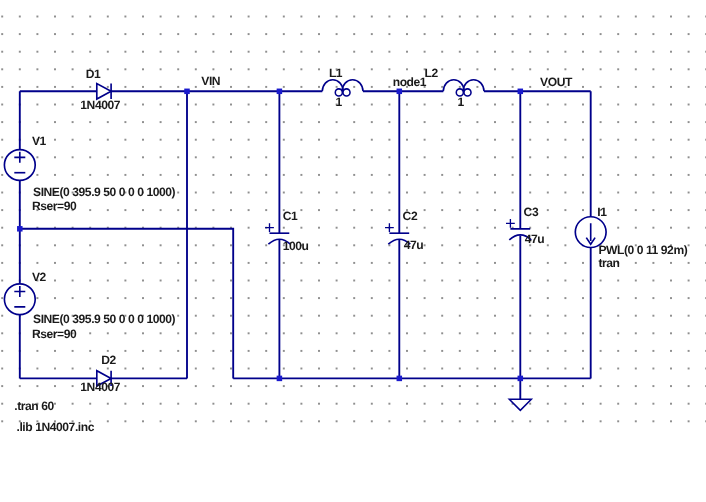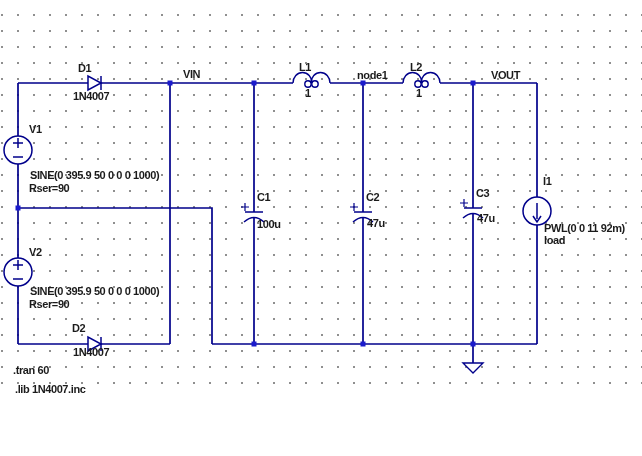--- a/index.html
+++ b/index.html
@@ -111,41 +111,41 @@
       <rect x="470.5" y="341.5" width="5" height="5"></rect>
     </g>
   </svg>
 
   <div class="lbl" style="left:78px;top:62px">D1</div>
   <div class="lbl" style="left:73px;top:90px">1N4007</div>
   <div class="lbl" style="left:183px;top:68px">VIN</div>
   <div class="lbl" style="left:299px;top:61px">L1</div>
   <div class="lbl" style="left:305px;top:87px">1</div>
   <div class="lbl" style="left:357px;top:69px">node1</div>
-  <div class="lbl" style="left:410px;top:61px">L2</div>
+  <div class="lbl" style="left:386px;top:61px">L2</div>
   <div class="lbl" style="left:416px;top:87px">1</div>
   <div class="lbl" style="left:491px;top:69px">VOUT</div>
 
   <div class="lbl" style="left:29px;top:123px">V1</div>
   <div class="lbl" style="left:30px;top:169px">SINE(0 395.9 50 0 0 0 1000)</div>
   <div class="lbl" style="left:29px;top:182px">Rser=90</div>
 
   <div class="lbl" style="left:29px;top:246px">V2</div>
   <div class="lbl" style="left:30px;top:285px">SINE(0 395.9 50 0 0 0 1000)</div>
   <div class="lbl" style="left:29px;top:298px">Rser=90</div>
 
-  <div class="lbl" style="left:72px;top:322px">D2</div>
+  <div class="lbl" style="left:92px;top:322px">D2</div>
   <div class="lbl" style="left:73px;top:346px">1N4007</div>
 
   <div class="lbl" style="left:257px;top:191px">C1</div>
   <div class="lbl" style="left:257px;top:218px">100u</div>
   <div class="lbl" style="left:366px;top:191px">C2</div>
   <div class="lbl" style="left:367px;top:217px">47u</div>
   <div class="lbl" style="left:476px;top:187px">C3</div>
   <div class="lbl" style="left:477px;top:212px">47u</div>
 
-  <div class="lbl" style="left:543px;top:175px">I1</div>
+  <div class="lbl" style="left:543px;top:187px">I1</div>
   <div class="lbl" style="left:544px;top:222px">PWL(0 0 11 92m)</div>
-  <div class="lbl" style="left:544px;top:234px">load</div>
+  <div class="lbl" style="left:544px;top:234px">tran</div>
 
   <div class="lbl" style="left:13px;top:364px">.tran 60</div>
   <div class="lbl" style="left:15px;top:383px">.lib 1N4007.inc</div>
 </div>
 
 </body></html>

